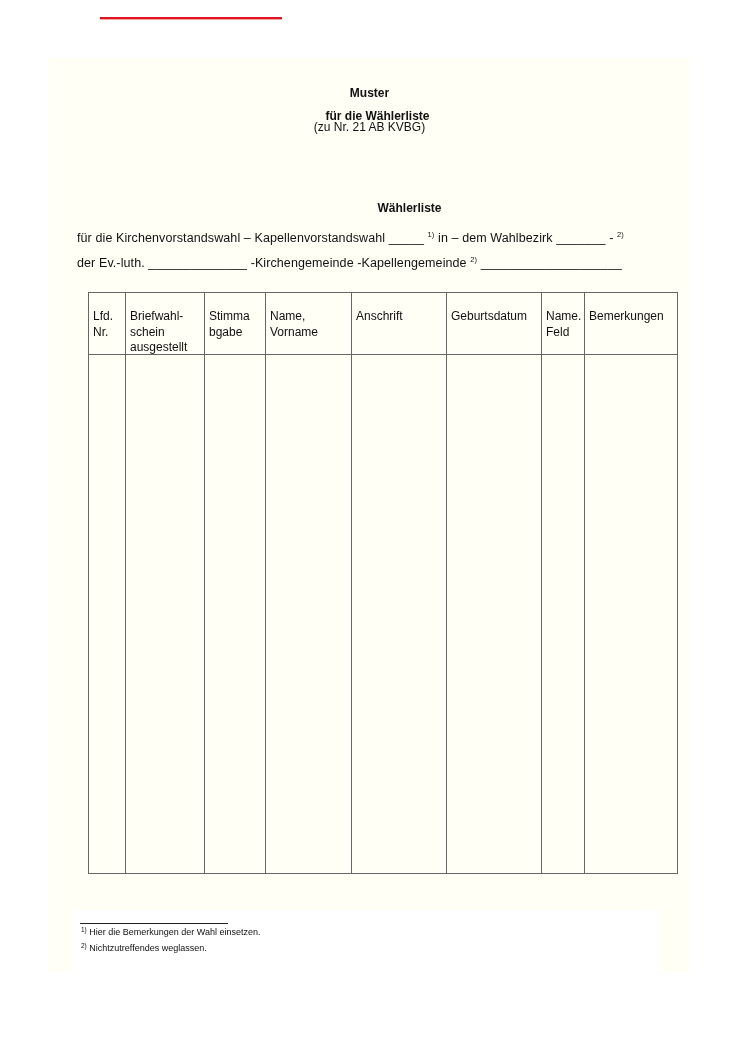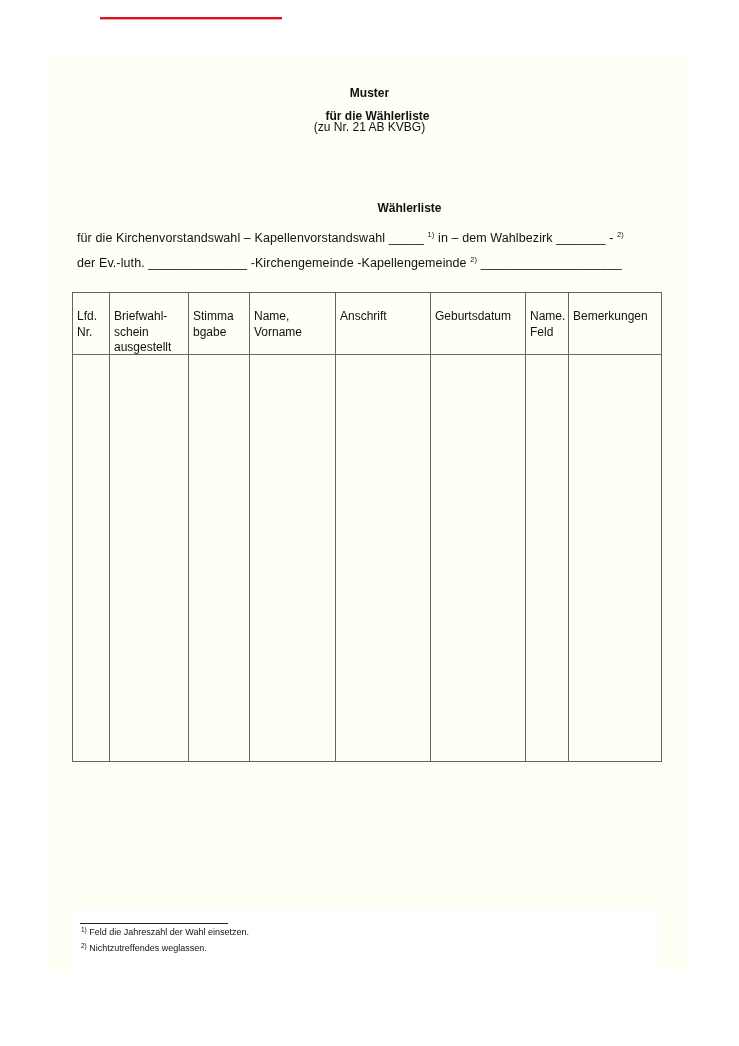--- a/index.html
+++ b/index.html
@@ -12,21 +12,21 @@
   .title { position: absolute; left: 0; width: 739px; text-align: center; font-size: 12px; }
   .bold { font-weight: bold; }
   .t1 { top: 86px; }
   .t2 { top: 109px; padding-left: 8px; }
   .t3 { top: 120px; }
   .t4 { top: 201px; padding-left: 40px; }
   .line { position: absolute; left: 77px; font-size: 12.5px; white-space: pre; letter-spacing: 0.1px; }
   .l1 { top: 231px; }
   .l2 { top: 256px; }
   sup { font-size: 7.5px; vertical-align: 5px; line-height: 0; }
-  .tbl { position: absolute; left: 72px; top: 292px; width: 590px; height: 470px;
+  .tbl { position: absolute; left: 88px; top: 292px; width: 590px; height: 582px;
          border: 1px solid #666; box-sizing: border-box; }
   .tbl .hdr-bottom { position: absolute; left: 0; right: 0; top: 61px; height: 1px; background: #666; }
   .col { position: absolute; top: 0; bottom: 0; width: 1px; background: #666; }
   .th { position: absolute; top: 16px; font-size: 12px; line-height: 15.5px; white-space: pre; }
   .footer { position: absolute; left: 72px; top: 909px; width: 587px; height: 63px; background: #ffffff; }
   .fn-sep { position: absolute; left: 80px; top: 923px; width: 148px; height: 1px; background: #222; }
   .fn { position: absolute; left: 81px; font-size: 9px; white-space: pre; }
   .fn1 { top: 927px; }
   .fn2 { top: 943px; }
   .fn sup { font-size: 6.5px; vertical-align: 3px; }
@@ -68,14 +68,14 @@
 Vorname</div>
   <div class="th" style="left:267px">Anschrift</div>
   <div class="th" style="left:362px">Geburtsdatum</div>
   <div class="th" style="left:457px">Name.
 Feld</div>
   <div class="th" style="left:500px">Bemerkungen</div>
 </div>
 
 <div class="footer"></div>
 <div class="fn-sep"></div>
-<div class="fn fn1"><sup>1)</sup> <span>Feld die Jahreszahl der Wahl einsetzen.</span></div>
+<div class="fn fn1"><sup>1)</sup> <span>Hier die Bemerkungen der Wahl einsetzen.</span></div>
 <div class="fn fn2"><sup>2)</sup> <span>Nichtzutreffendes weglassen.</span></div>
 
 </body></html>

